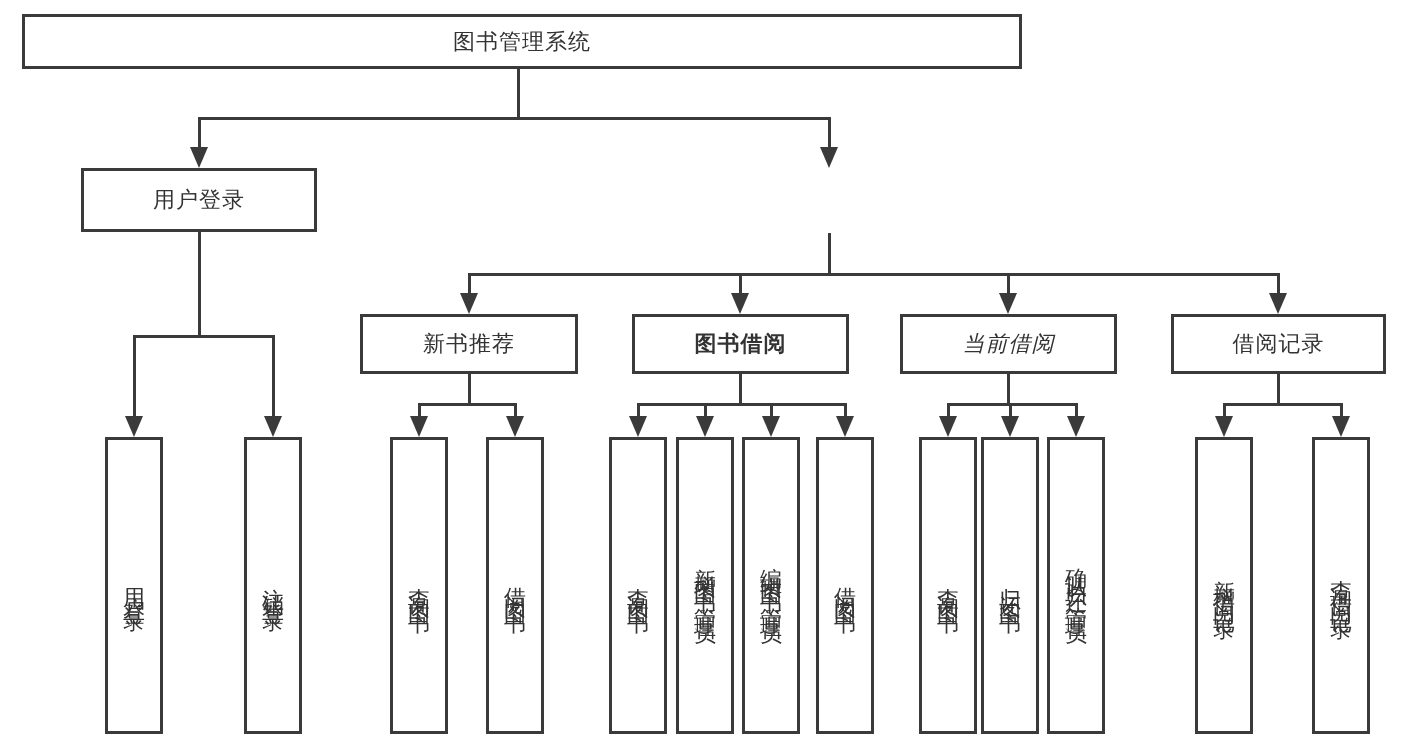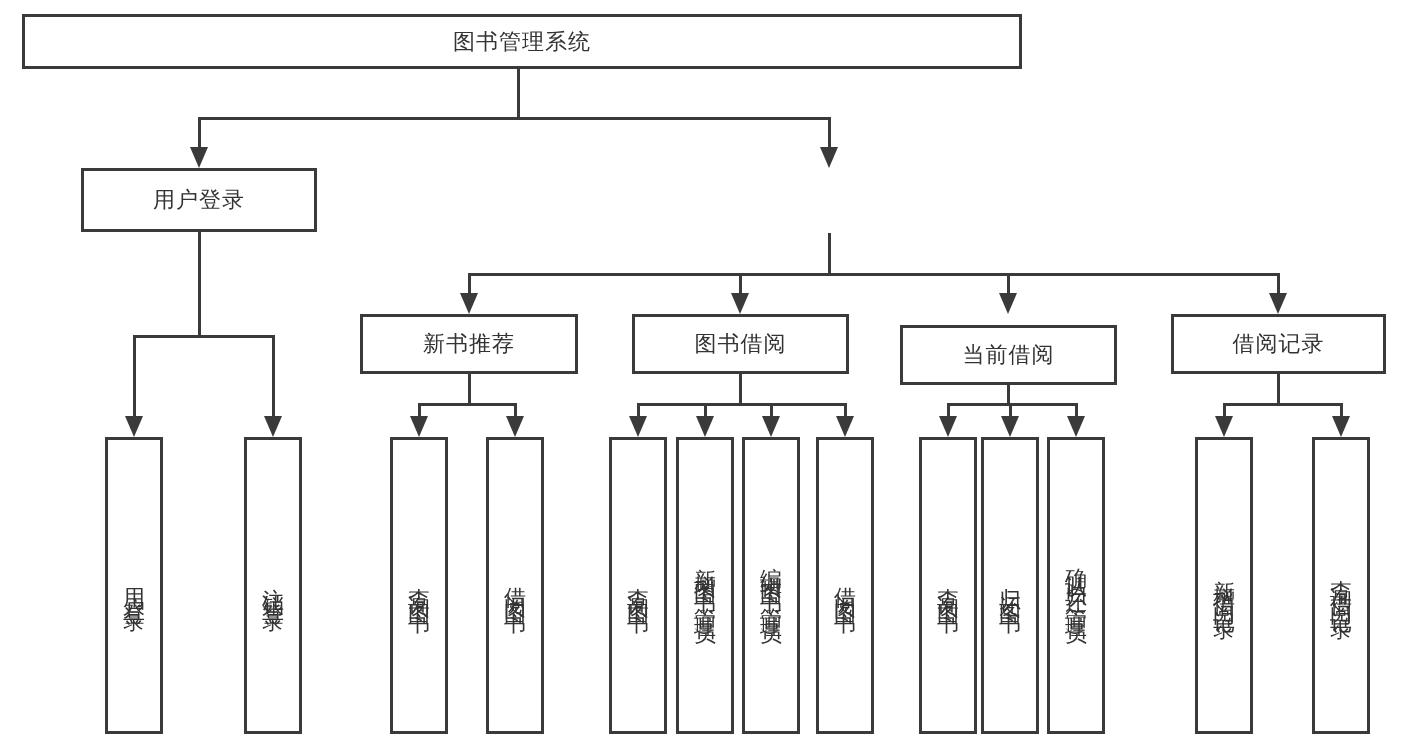--- a/index.html
+++ b/index.html
@@ -43,22 +43,22 @@
 </head>
 <body>
 
 <div class="stage">
 
   <div class="box" style="left:22px;top:14px;width:1000px;height:55px;">图书管理系统</div>
 
   <div class="box" style="left:81px;top:168px;width:236px;height:64px;">用户登录</div>
 
   <div class="box" style="left:360px;top:314px;width:218px;height:60px;">新书推荐</div>
-  <div class="box" style="left:632px;top:314px;width:217px;height:60px;">图书借阅</div>
-  <div class="box" style="left:900px;top:325px;width:217px;height:60px;">当前借阅</div>
+  <div class="box" style="left:632px;top:314px;width:217px;height:60px;font-weight:bold;">图书借阅</div>
+  <div class="box" style="left:900px;top:314px;width:217px;height:60px;font-style:italic;">当前借阅</div>
   <div class="box" style="left:1171px;top:314px;width:215px;height:60px;">借阅记录</div>
 
   <div class="box leaf" style="left:105px;top:437px;width:58px;height:297px;">用户登录</div>
   <div class="box leaf" style="left:244px;top:437px;width:58px;height:297px;">注销登录</div>
 
   <div class="box leaf" style="left:390px;top:437px;width:58px;height:297px;">查询图书</div>
   <div class="box leaf" style="left:486px;top:437px;width:58px;height:297px;">借阅图书</div>
 
   <div class="box leaf" style="left:609px;top:437px;width:58px;height:297px;">查询图书</div>
   <div class="box leaf" style="left:676px;top:437px;width:58px;height:297px;">新增图书（管理员）</div>

